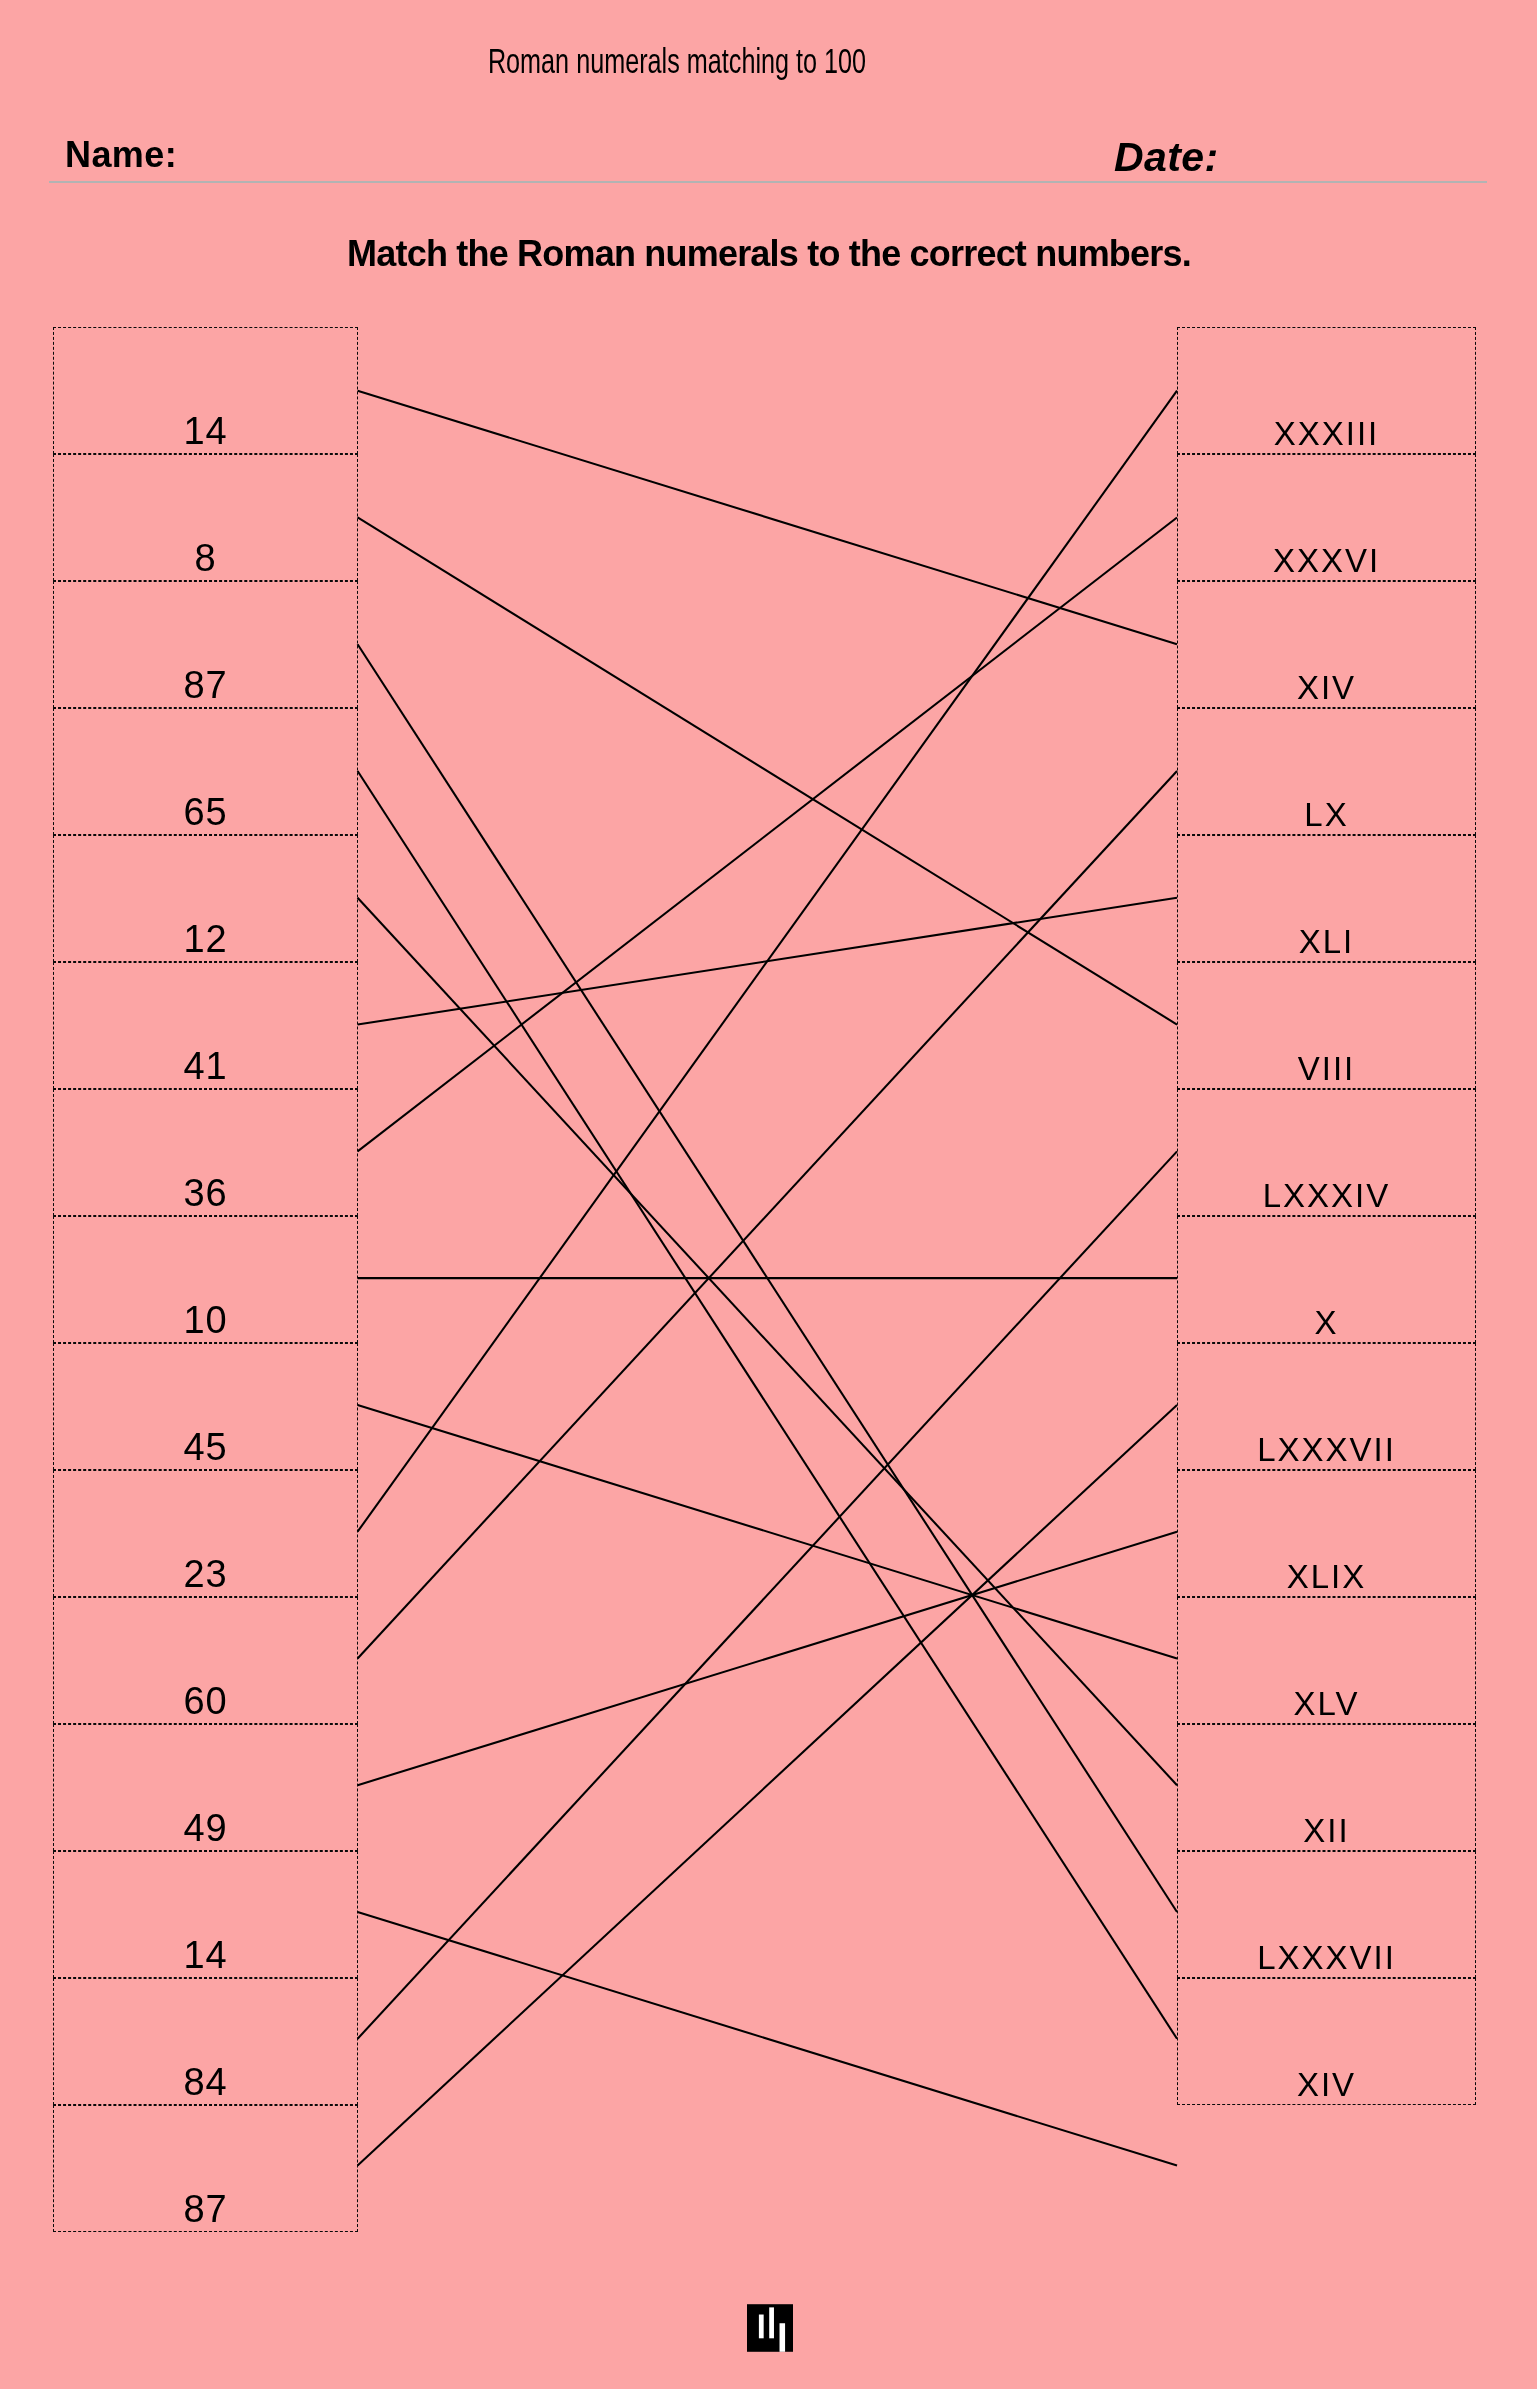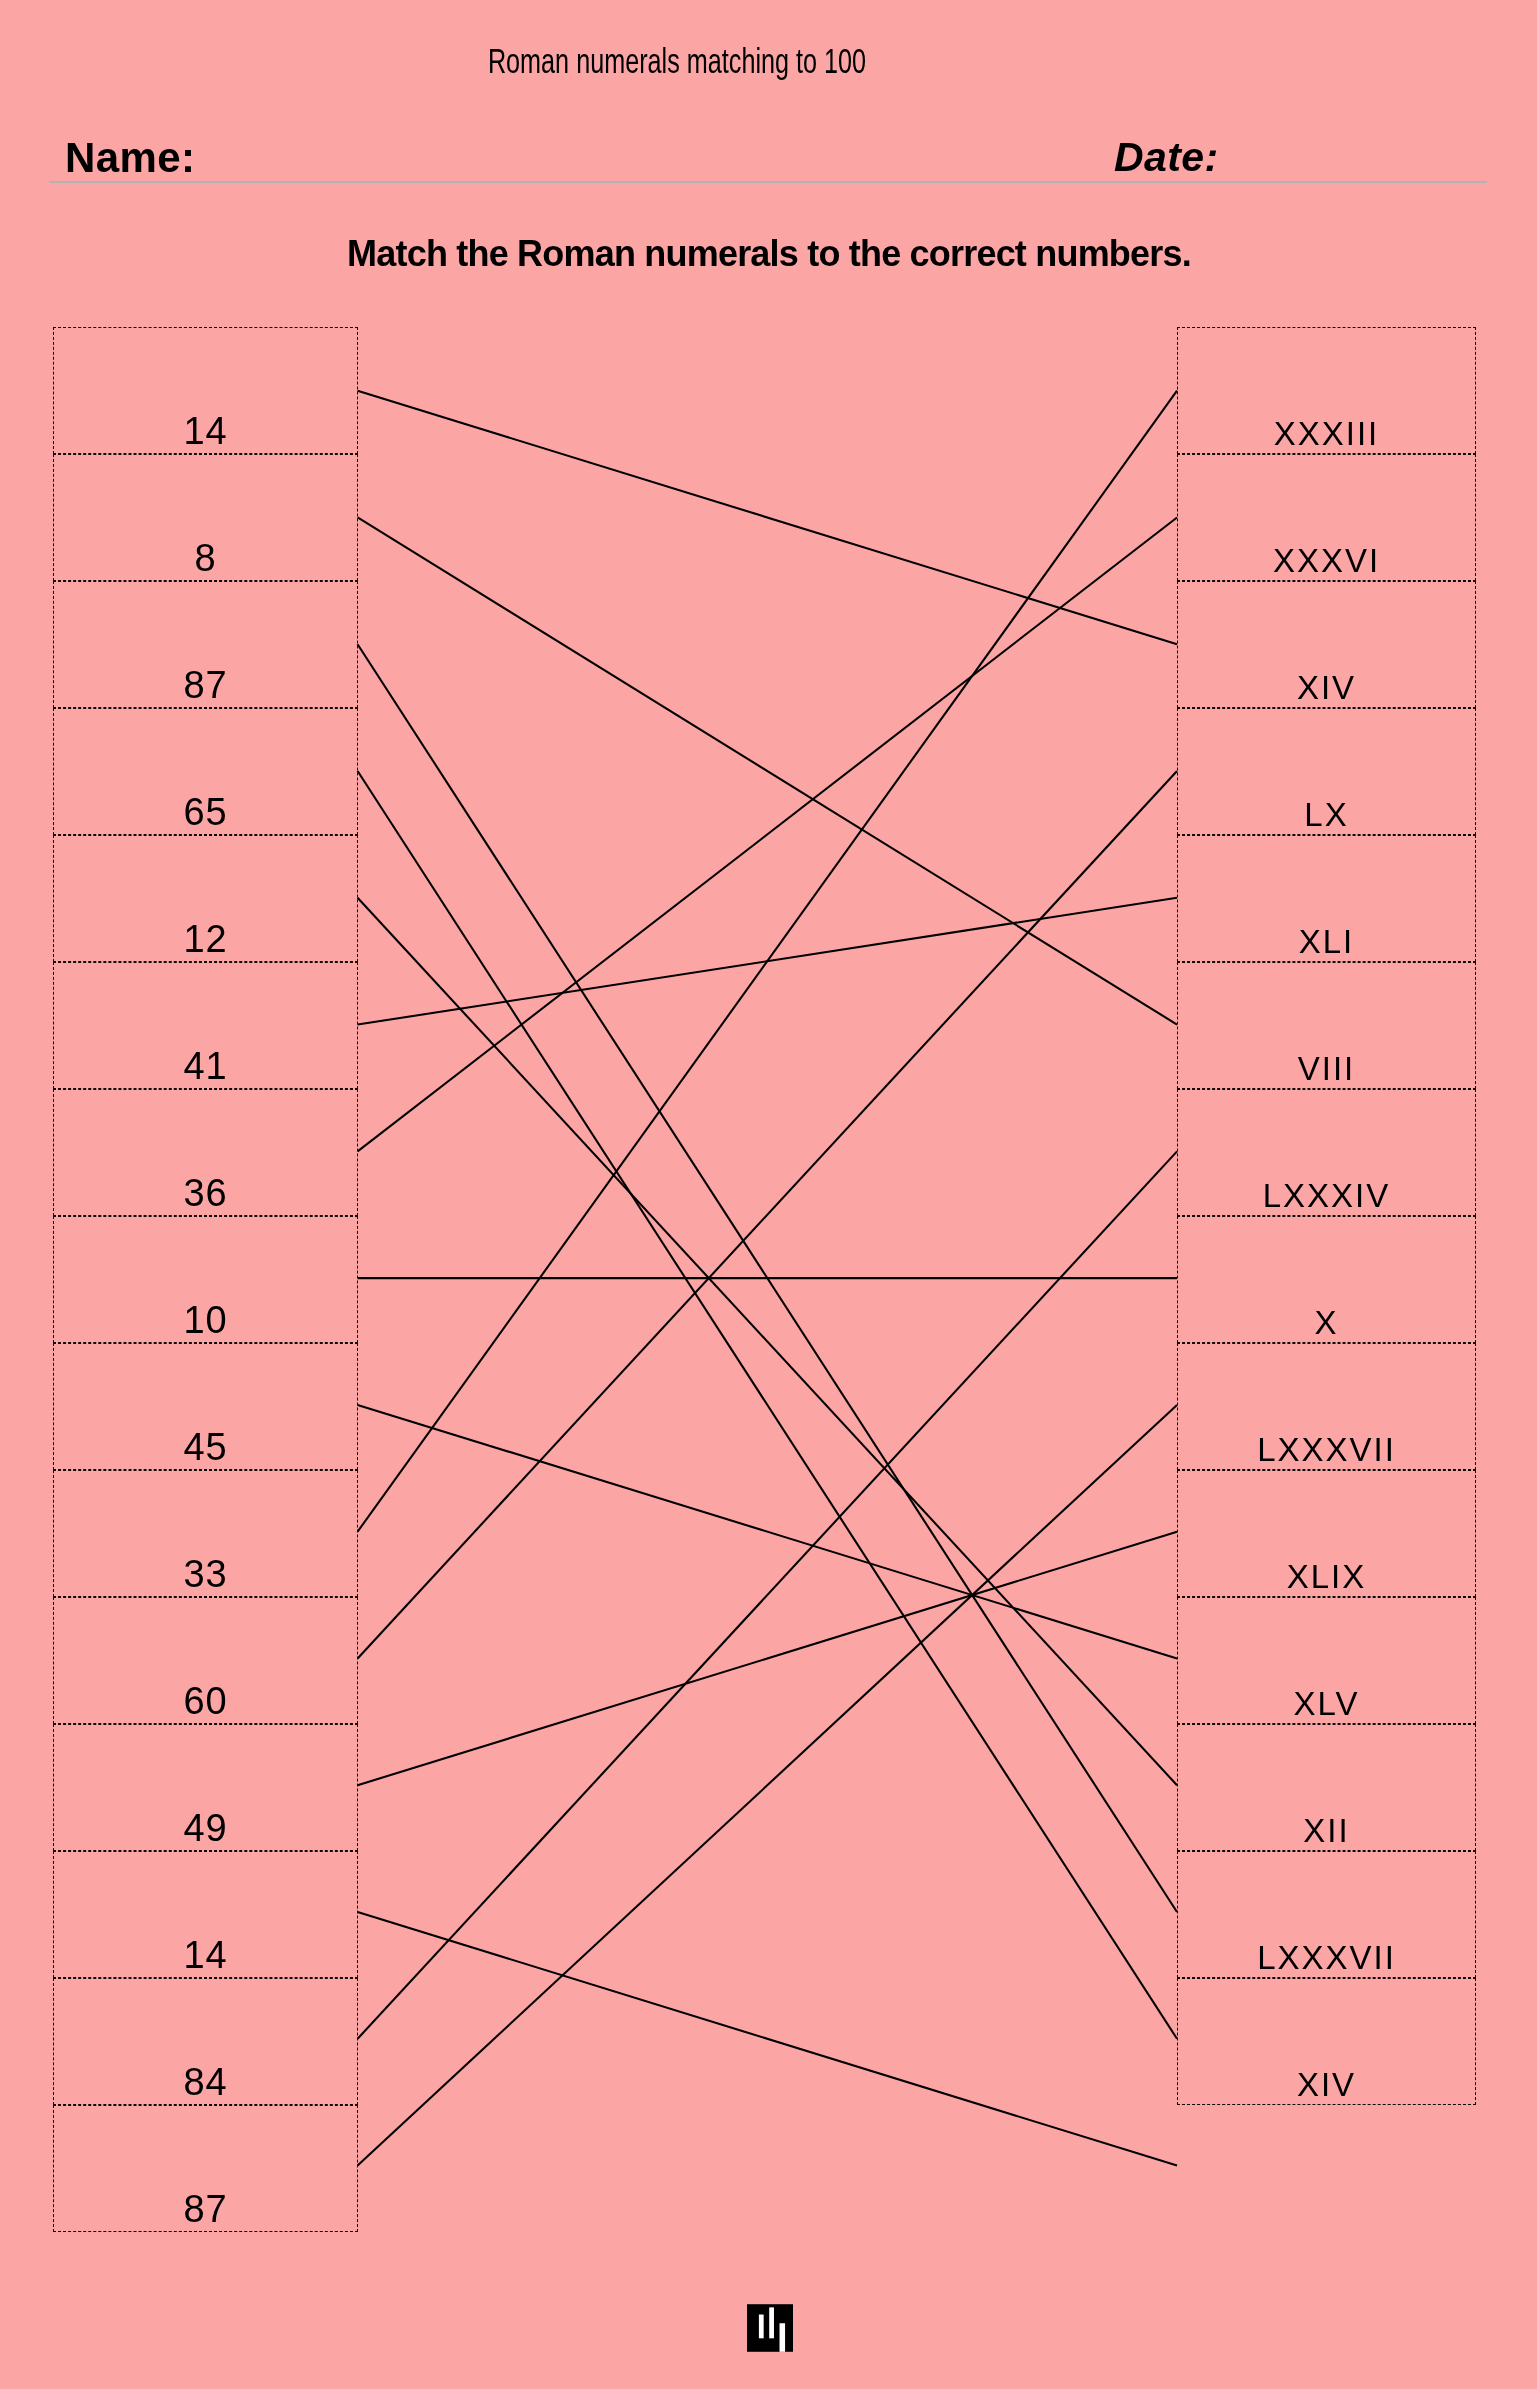--- a/index.html
+++ b/index.html
@@ -5,21 +5,21 @@
   html,body{margin:0;padding:0;background:#fff;}
   .page{
     position:relative;width:1537px;height:2389px;background:#fca5a5;
     font-family:"Liberation Sans",sans-serif;color:#000;overflow:hidden;
   }
   .doc-title{
     position:absolute;top:41px;left:677px;transform:translateX(-50%);
     font-size:35px;font-weight:400;white-space:nowrap;
   }
   .doc-title .squeeze{display:inline-block;transform:scaleX(0.72);transform-origin:center;}
-  .name-label{position:absolute;top:134px;left:65px;font-size:42px;font-weight:700;letter-spacing:0.4px;}
+  .name-label{position:absolute;top:134px;left:65px;font-size:36px;font-weight:700;letter-spacing:0.4px;}
   .date-label{position:absolute;top:134px;left:1114px;font-size:41px;font-weight:700;letter-spacing:0.4px;font-style:italic;}
   .write-line{position:absolute;top:181px;left:49px;width:1438px;height:2.4px;background:#b3b3b3;}
   .instruction{
     position:absolute;top:233px;left:769px;transform:translateX(-50%);
     font-size:36px;font-weight:700;letter-spacing:-0.8px;white-space:nowrap;
   }
   .col{position:absolute;top:327px;display:flex;flex-direction:column;}
   .col-left{left:53px;width:305px;}
   .col-right{left:1177px;width:299px;}
   .box{
@@ -66,21 +66,21 @@
     <div class="box">
         <span class="num">36</span>
       </div>
     <div class="box">
         <span class="num">10</span>
       </div>
     <div class="box">
         <span class="num">45</span>
       </div>
     <div class="box">
-        <span class="num">33</span>
+        <span class="num">23</span>
       </div>
     <div class="box">
         <span class="num">60</span>
       </div>
     <div class="box">
         <span class="num">49</span>
       </div>
     <div class="box">
         <span class="num">14</span>
       </div>

